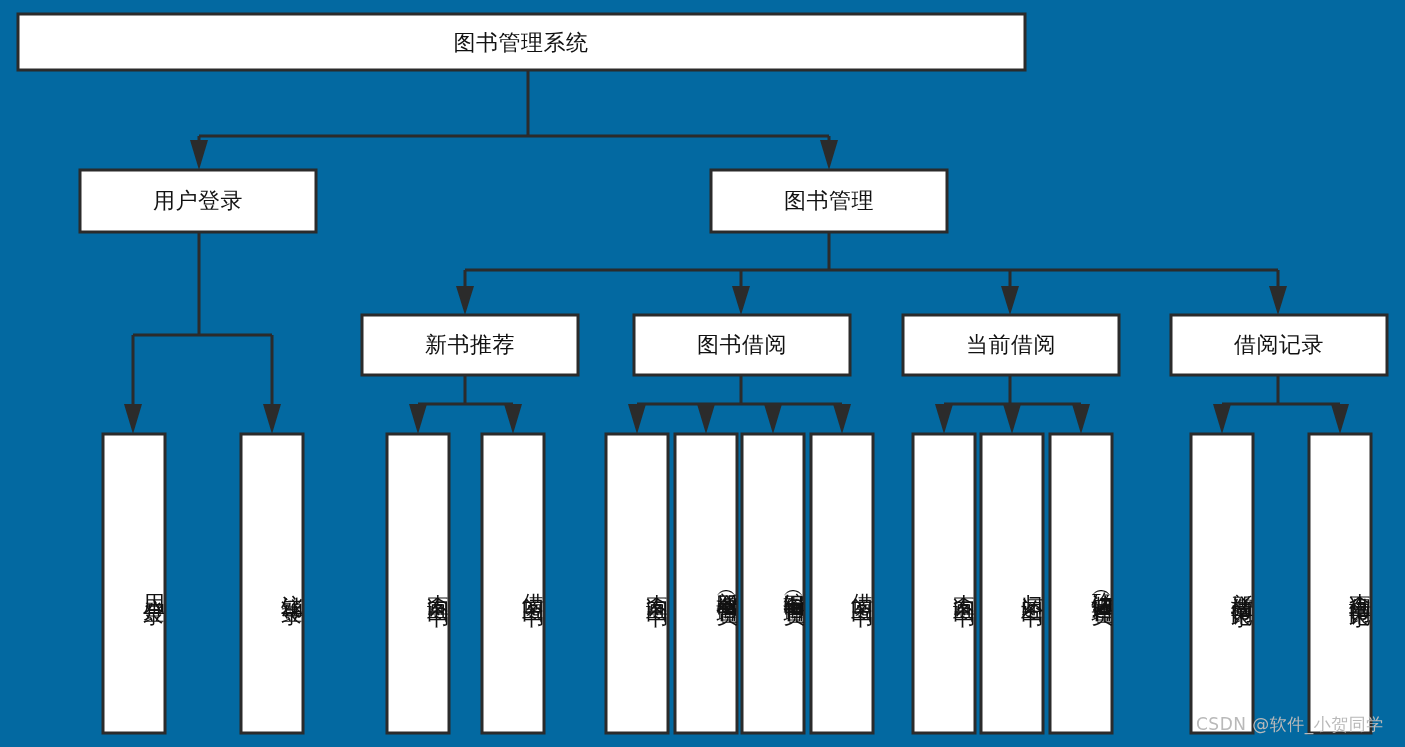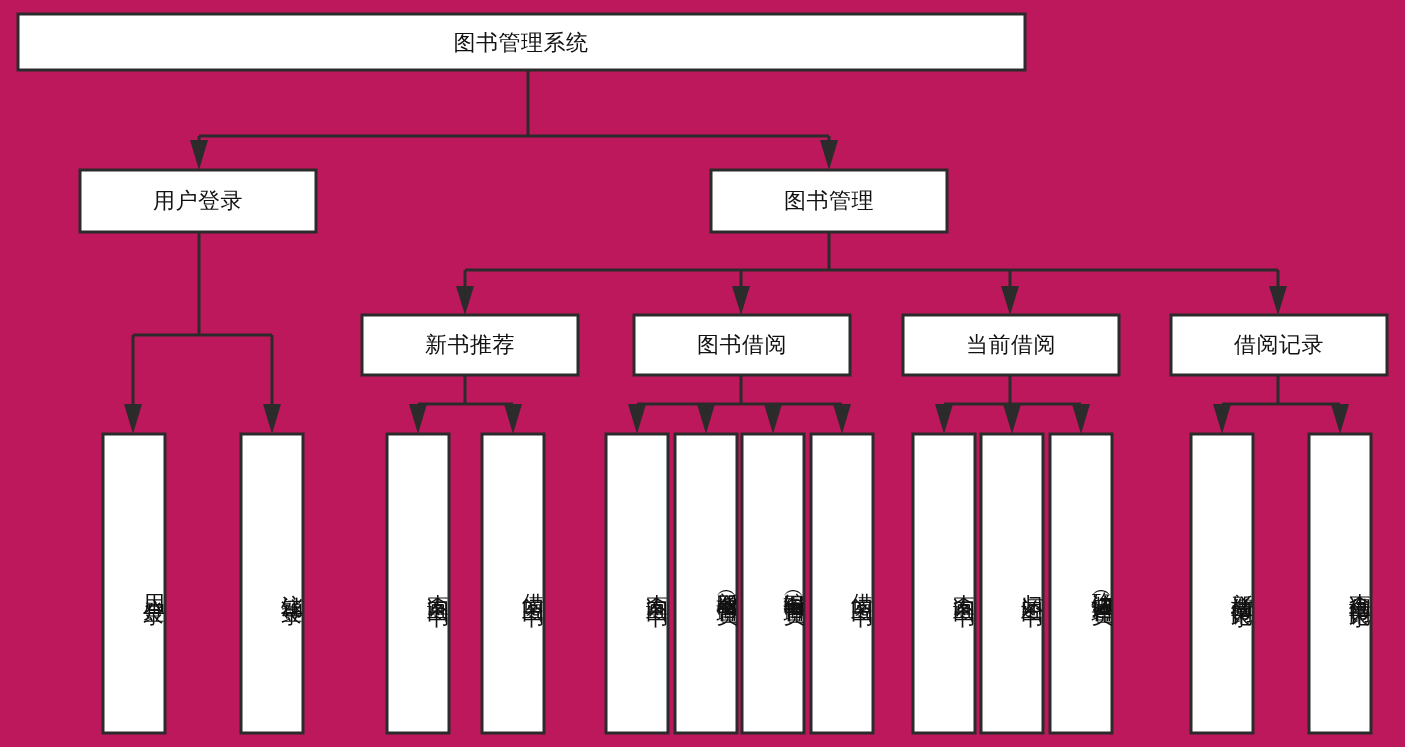--- a/index.html
+++ b/index.html
@@ -69,21 +69,21 @@
     font-family: "DejaVu Sans", "Liberation Sans", sans-serif;
     font-size: 17px;
     color: #b9b9b9;
     white-space: nowrap;
     letter-spacing: 0.5px;
   }
 </style>
 </head>
 <body>
 
-<div id="diagram-root" style="background: #be185d;">
+<div id="diagram-root" style="background: #0369a1;">
 
   <svg class="diagram-canvas" viewBox="0 0 1405 747" xmlns="http://www.w3.org/2000/svg">
 
     <g>
 
       <path class="connector" d="M 528 70 L 528 136" stroke="#2b2b2b"></path>
 
       <path class="connector" d="M 199 136 L 829 136" stroke="#2b2b2b"></path>
 
       <path class="connector" d="M 199 136 L 199 148" stroke="#2b2b2b"></path>
@@ -188,14 +188,15 @@
   <div class="leaf-label" style="left: 742px; top: 434px; width: 62px; height: 299px; color: rgb(17, 17, 17); letter-spacing: 2px; font-size: 21px;">编辑图书（管理员）</div>
   <div class="leaf-label" style="left: 811px; top: 434px; width: 62px; height: 299px; color: rgb(17, 17, 17); letter-spacing: 4px;">借阅图书</div>
 
   <div class="leaf-label" style="left: 913px; top: 434px; width: 62px; height: 299px; color: rgb(17, 17, 17); letter-spacing: 4px;">查询图书</div>
   <div class="leaf-label" style="left: 981px; top: 434px; width: 62px; height: 299px; color: rgb(17, 17, 17); letter-spacing: 4px;">归还图书</div>
   <div class="leaf-label" style="left: 1050px; top: 434px; width: 62px; height: 299px; color: rgb(17, 17, 17); letter-spacing: 2px; font-size: 21px;">确认归还（管理员）</div>
 
   <div class="leaf-label" style="left: 1191px; top: 434px; width: 62px; height: 299px; color: rgb(17, 17, 17); letter-spacing: 3px;">新增借阅记录</div>
   <div class="leaf-label" style="left: 1309px; top: 434px; width: 62px; height: 299px; color: rgb(17, 17, 17); letter-spacing: 3px;">查询借阅记录</div>
 
+  <div class="watermark" style="left: 1196px; top: 713px; color: rgb(185, 185, 185);">CSDN @软件_小贺同学</div>
 
 </div>
 
 </body></html>

